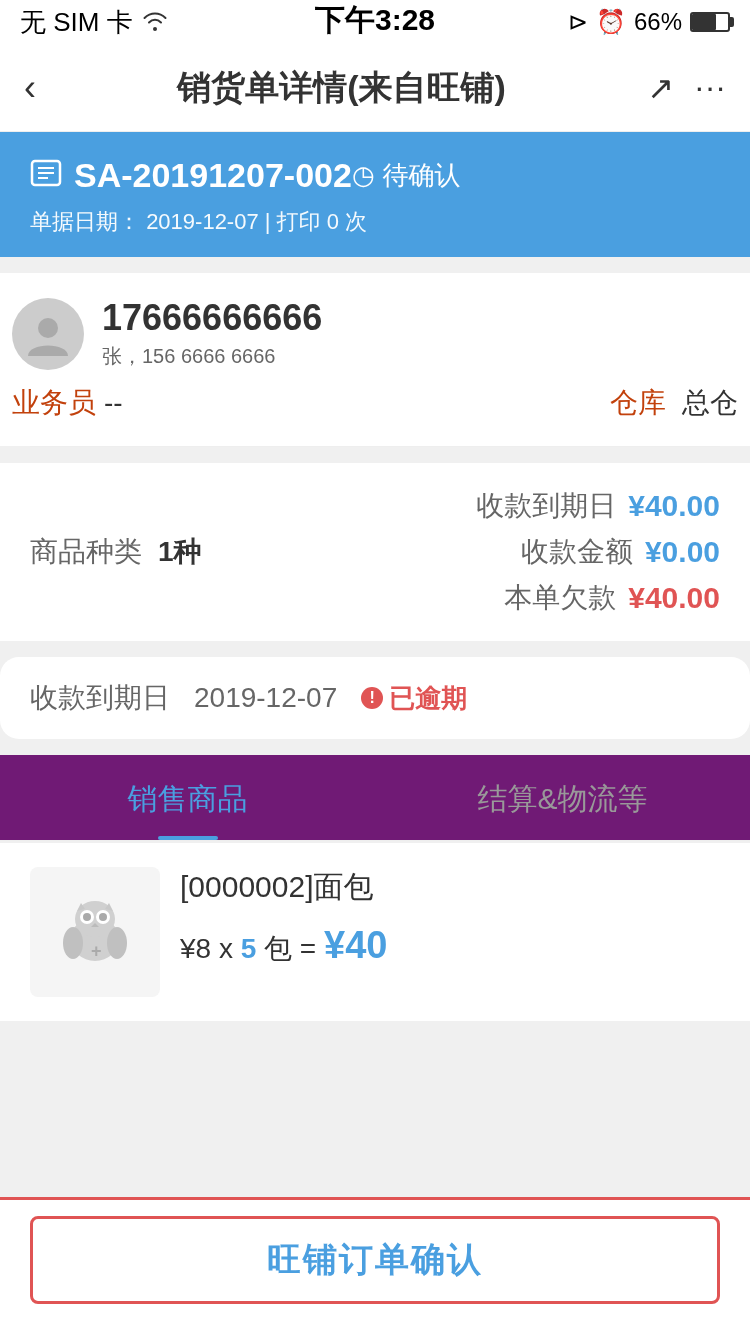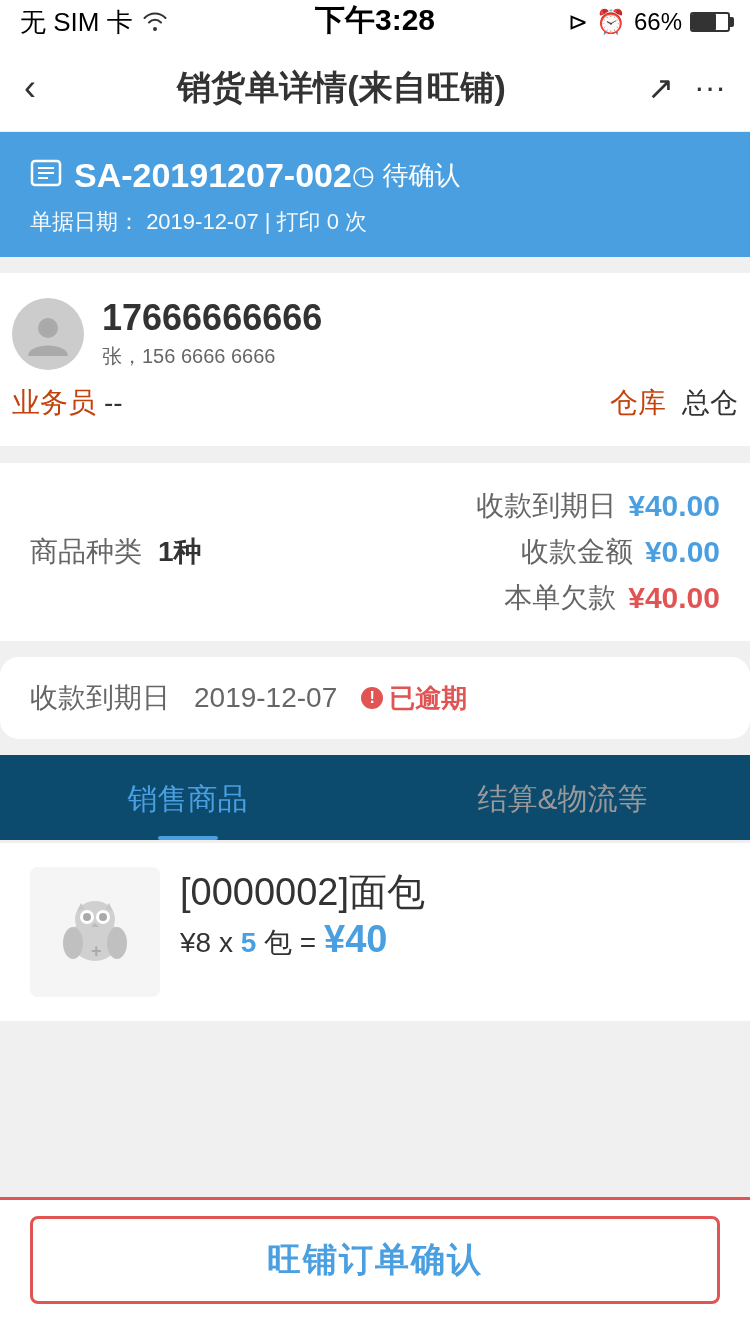--- a/index.html
+++ b/index.html
@@ -269,21 +269,21 @@
       display: flex;
       align-items: center;
       justify-content: center;
       color: #fff;
       font-size: 16px;
       font-weight: 700;
     }
 
     
     .tab-bar {
-      background: #0c4a6e;
+      background: #701a75;
       margin-top: 16px;
       display: flex;
       border-bottom: 1px solid #eee;
     }
     .tab-item {
       flex: 1;
       text-align: center;
       padding: 24px 0 20px;
       font-size: 30px;
       color: #999;
@@ -329,23 +329,24 @@
       font-size: 40px;
       color: #ccc;
       display: flex;
       flex-direction: column;
       align-items: center;
     }
     .product-info {
       flex: 1;
     }
     .product-name {
-      font-size: 38px;
+      font-size: 30px;
       color: #333;
       font-weight: 500;
+      margin-bottom: 16px;
     }
     .product-price-row {
       font-size: 28px;
       color: #333;
     }
     .price-qty {
       color: #333;
     }
     .price-qty-num {
       color: #4a9fe0;

